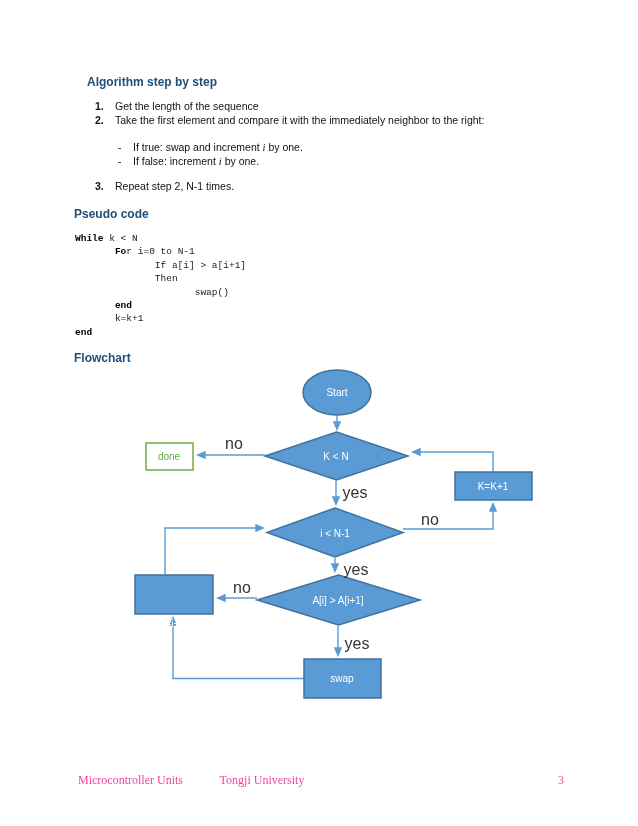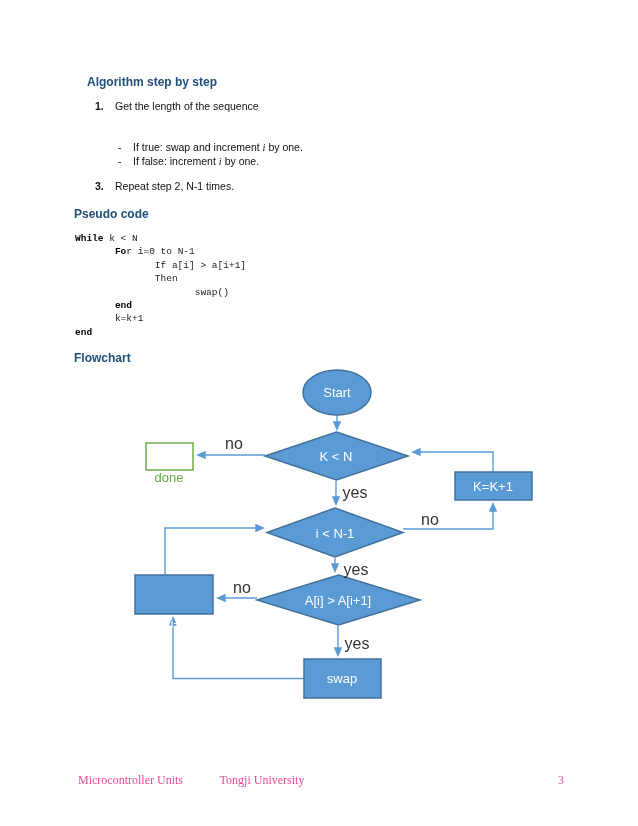--- a/index.html
+++ b/index.html
@@ -40,26 +40,26 @@
     font-size: 9.5px;
     line-height: 13.4px;
     color: #222;
     white-space: pre;
   }
   .cb { font-weight: bold; color: #000; }
   
   .node-label {
     position: absolute;
     transform: translate(-50%, -50%);
-    font-size: 13px;
+    font-size: 10px;
     color: #ffffff;
     white-space: nowrap;
     font-family: "Liberation Sans", sans-serif;
   }
-  .node-label.green { color: #5fae48; margin-top: 21px; }
+  .node-label.green { color: #5fae48; }
   .edge-label {
     position: absolute;
     transform: translate(-50%, -50%);
     font-size: 16px;
     color: #333333;
     white-space: nowrap;
   }
   #flow-svg { position: absolute; left: 0; top: 0; }
   .footer-text {
     font-family: "Liberation Serif", serif;
@@ -70,20 +70,23 @@
 </style>
 </head>
 <body>
 
 <div id="page">
 
   <div class="abs heading" style="left:87px; top:75px;">Algorithm step by step</div>
 
   <div class="abs body-line" style="left:95px; top:100px;">
     <span class="num">1.</span><span>Get the length of the sequence</span>
+  </div>
+  <div class="abs body-line" style="left:95px; top:114px;">
+    <span class="num">2.</span><span>Take the first element and compare it with the immediately neighbor to the right:</span>
   </div>
 
 
   <div class="abs body-line" style="left:118px; top:141px;">
     <span class="dash">-</span><span>If true: swap and increment </span><span class="var-i">i</span><span> by one.</span>
   </div>
   <div class="abs body-line" style="left:118px; top:155px;">
     <span class="dash">-</span><span>If false: increment </span><span class="var-i">i</span><span> by one.</span>
   </div>
 

